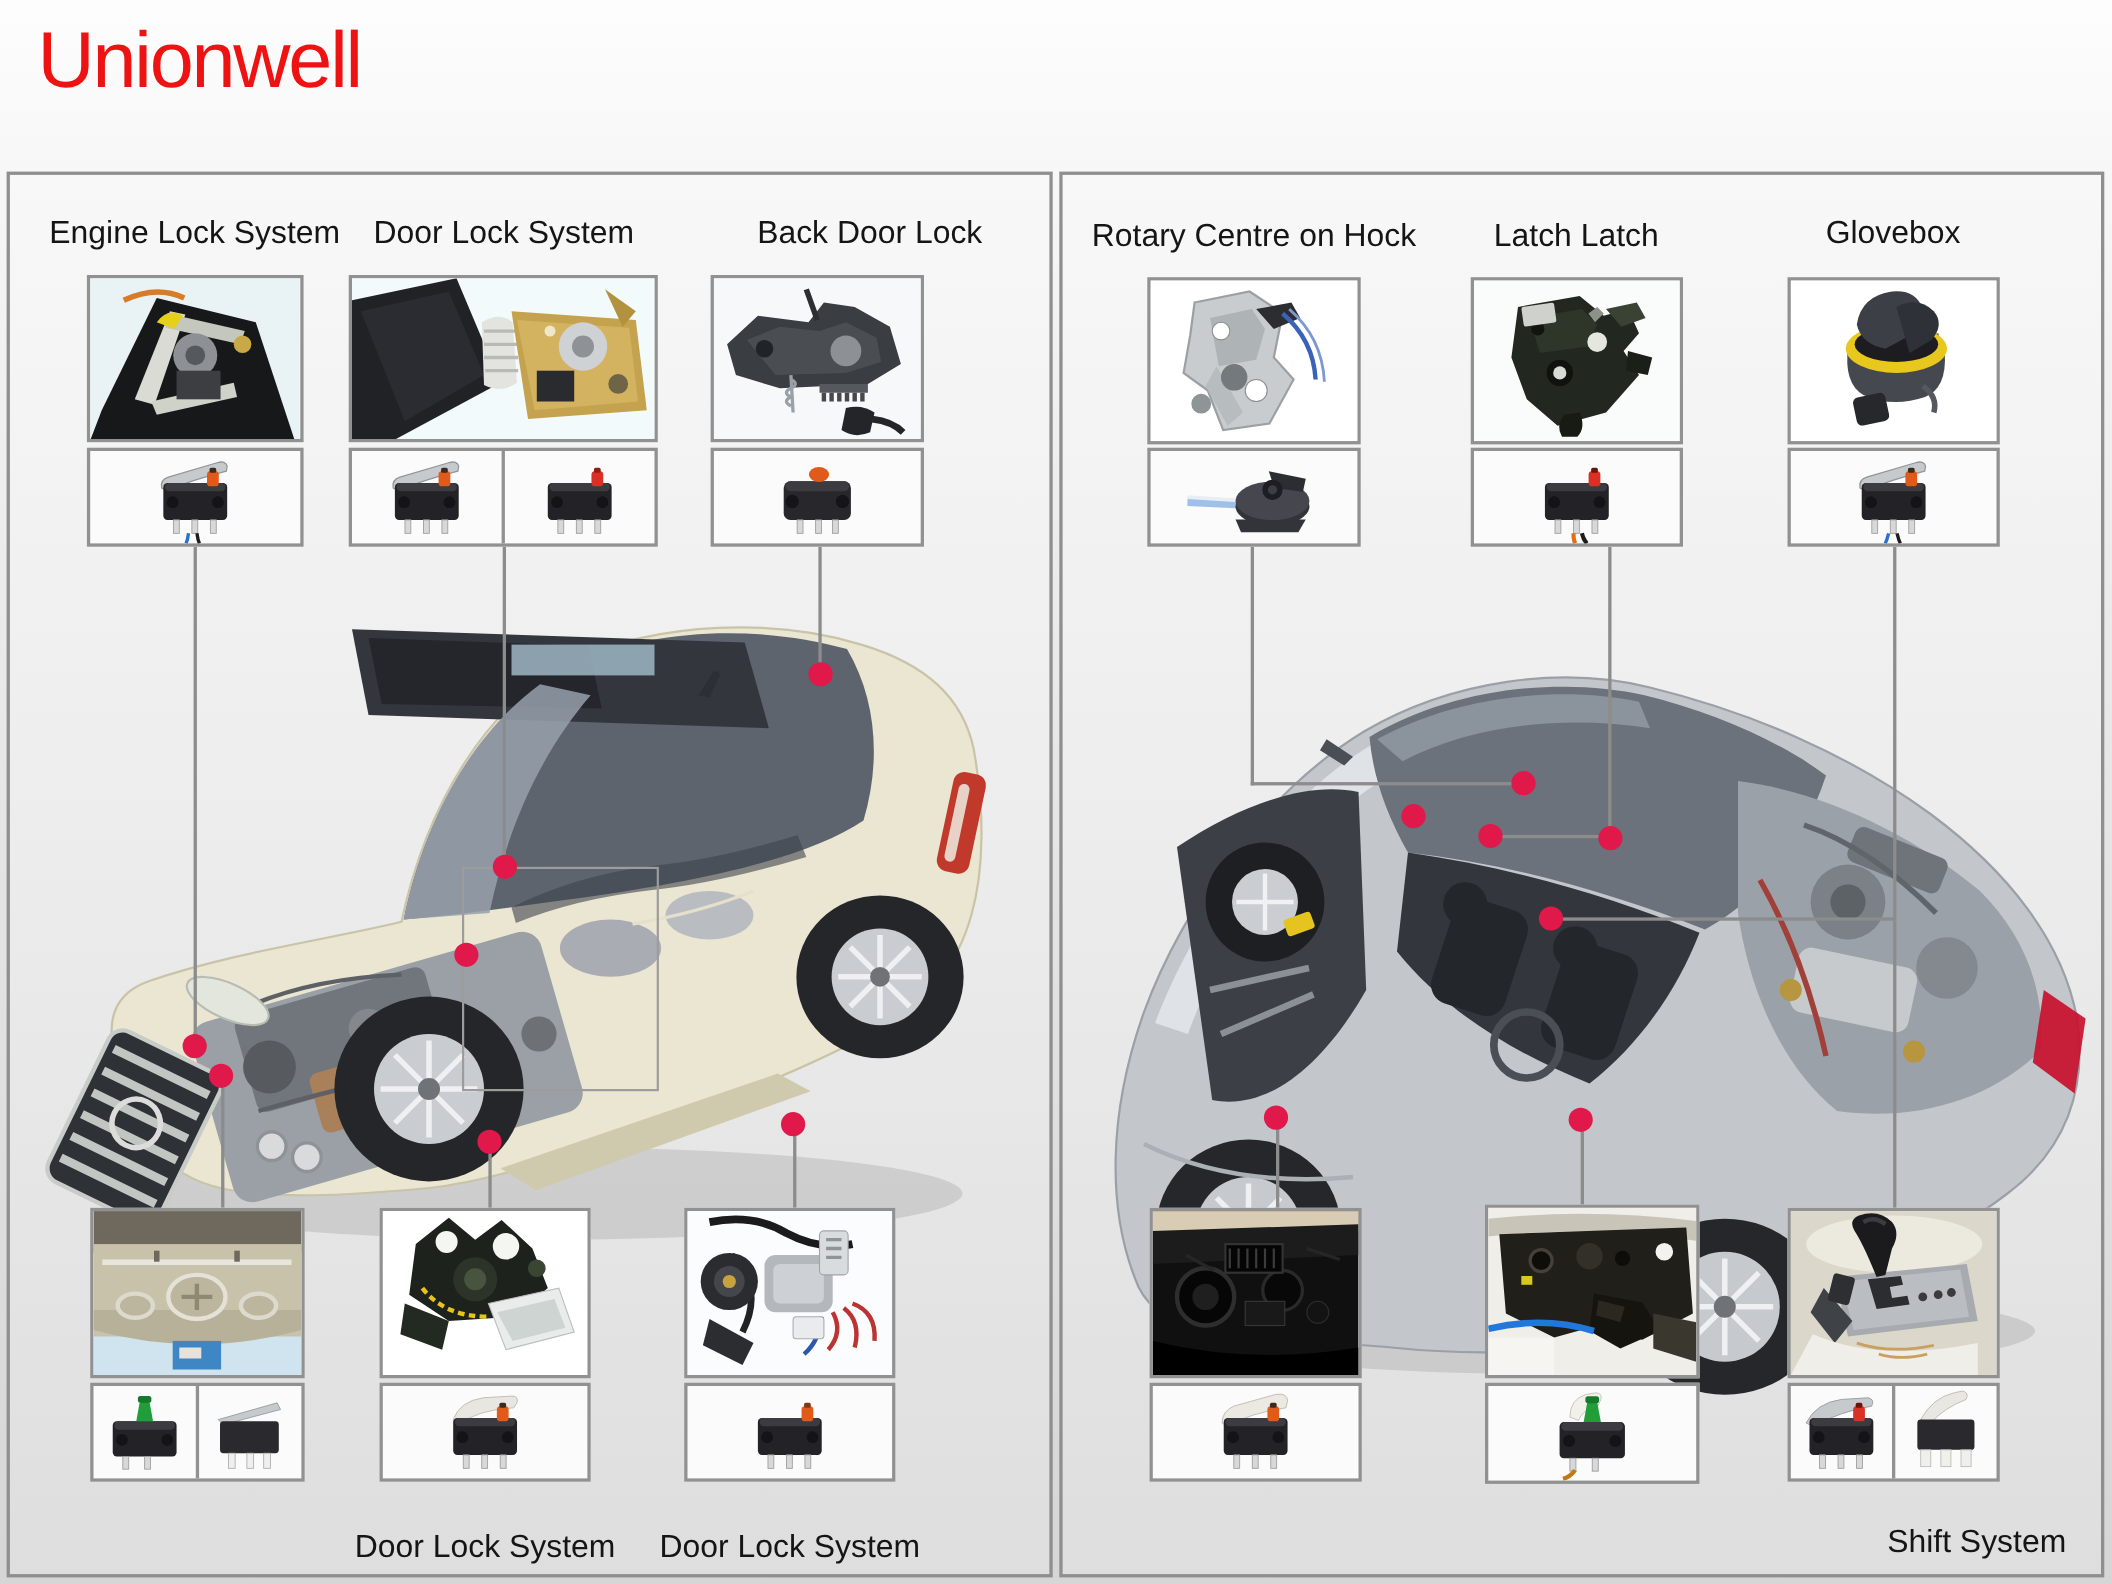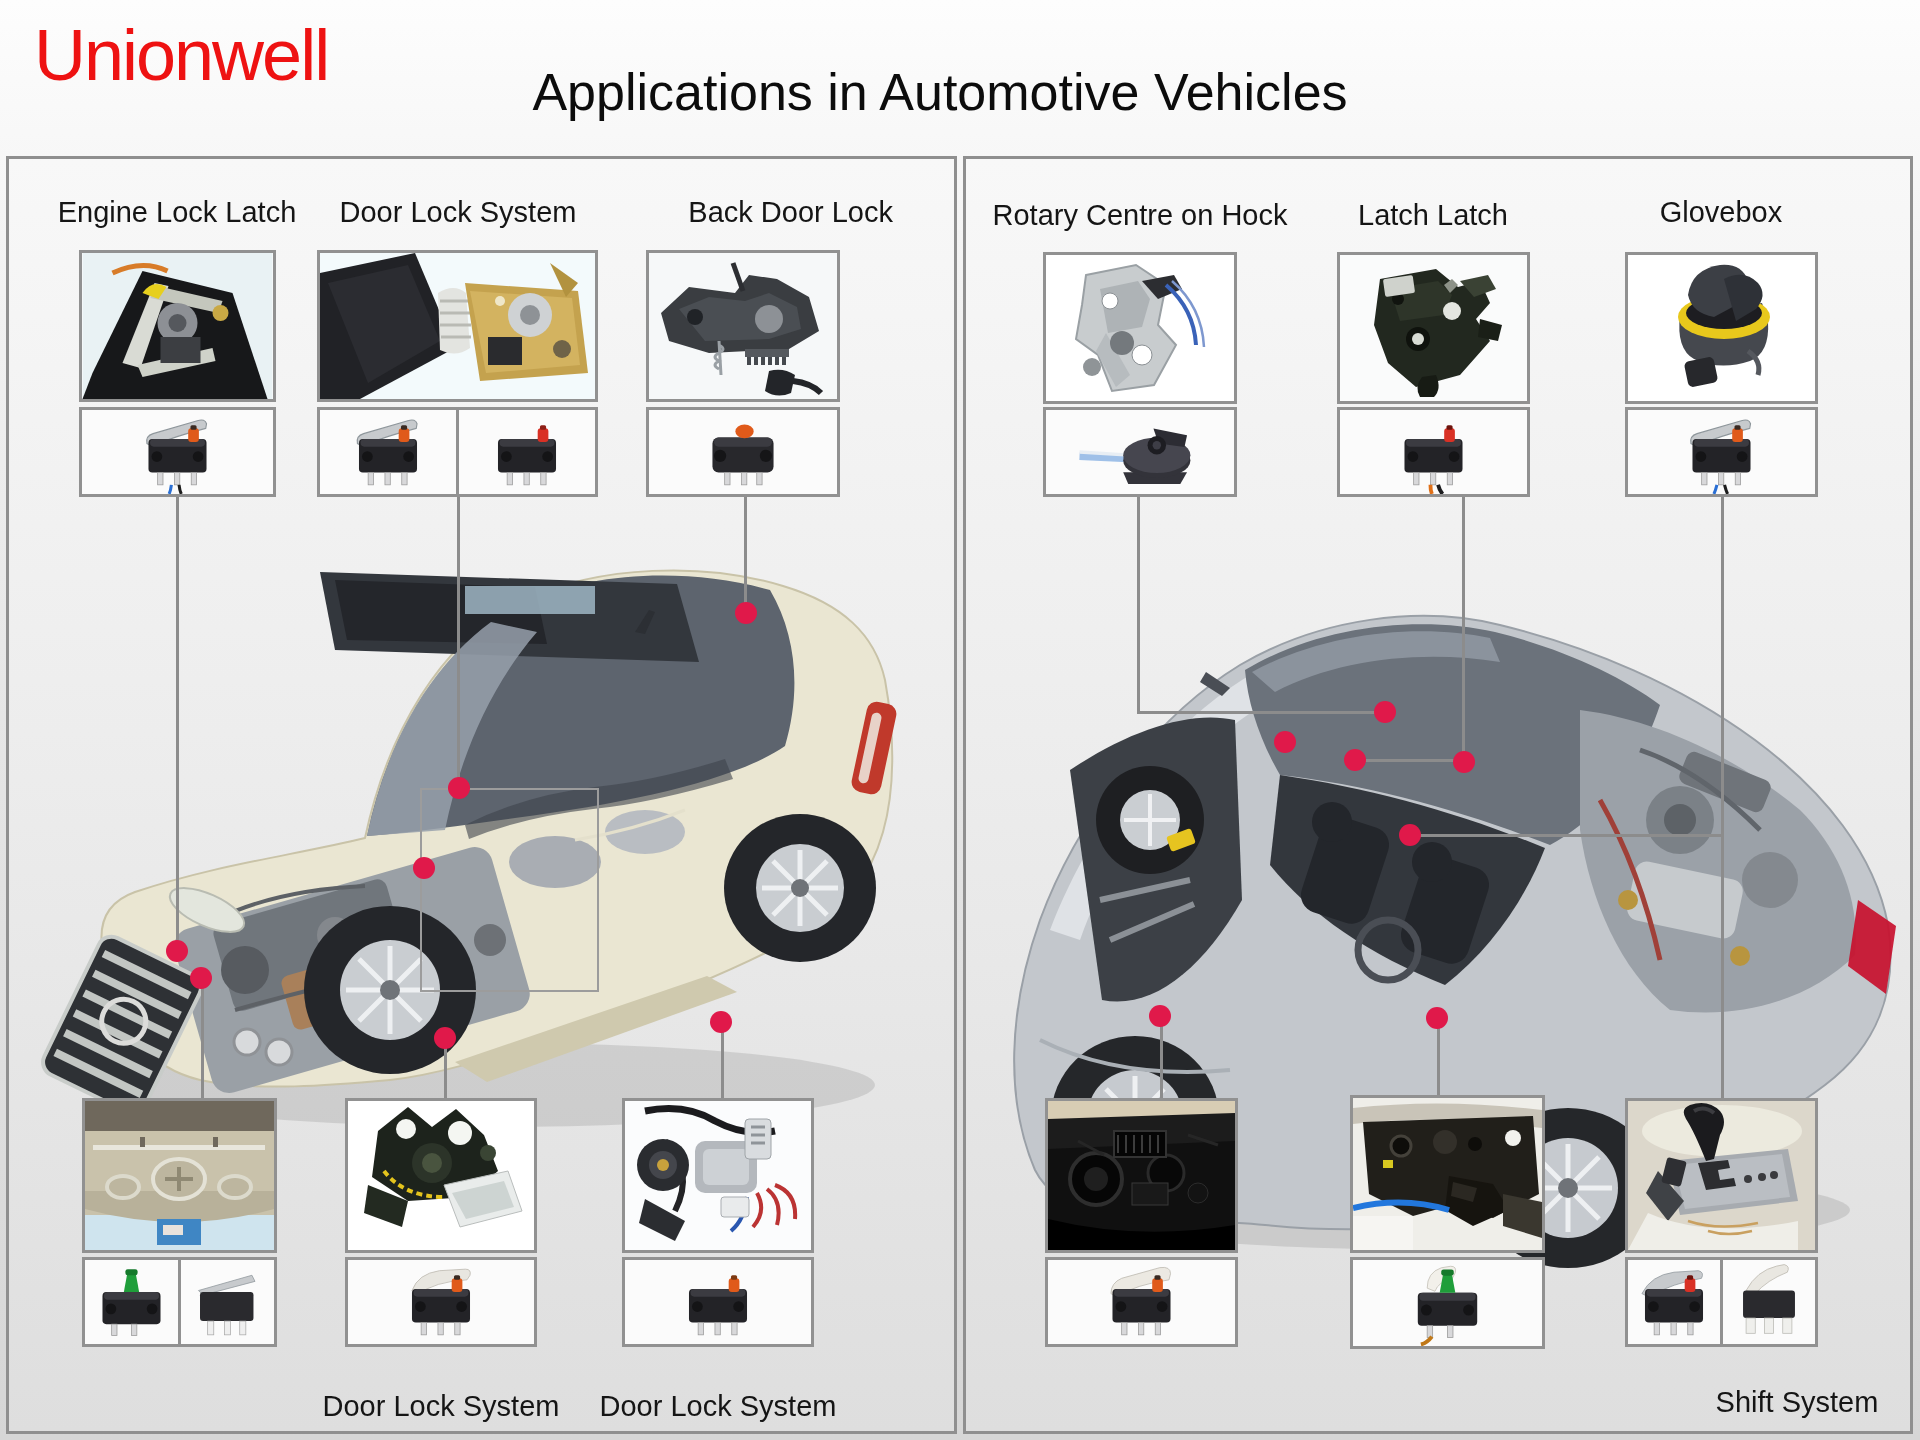--- a/index.html
+++ b/index.html
@@ -48,21 +48,20 @@
     position:absolute;width:22px;height:22px;border-radius:50%;
     background:#e0194a;z-index:15;
   }
 </style>
 </head>
 <body>
 
 <div id="stage">
 
   <div class="logo">Unionwell</div>
-  <div class="page-title">Applications in Automotive Vehicles</div>
 
   <div class="panel" id="left-panel"></div>
   <div class="panel" id="right-panel"></div>
 
   <svg width="0" height="0" style="position:absolute">
     <defs>
       <symbol id="sw-base" viewBox="0 0 120 110">
         <rect x="22" y="38" width="76" height="44" rx="5" fill="#232327"></rect>
         <rect x="24" y="38" width="72" height="10" rx="5" fill="#3b3b41"></rect>
         <circle cx="33" cy="61" r="7" fill="#141416"></circle>
@@ -93,21 +92,21 @@
         <circle cx="33" cy="64" r="7" fill="#141416"></circle>
         <circle cx="87" cy="64" r="7" fill="#141416"></circle>
         <rect x="34" y="84" width="7" height="15" fill="#d8d8da" stroke="#9a9a9a" stroke-width="1"></rect>
         <rect x="60" y="84" width="7" height="15" fill="#d8d8da" stroke="#9a9a9a" stroke-width="1"></rect>
         <path d="M50,42 L70,42 L66,20 Q60,14 54,20 Z" fill="#1f9e3a"></path>
         <rect x="52" y="12" width="16" height="8" rx="3" fill="#157a2b"></rect>
       </symbol>
     </defs>
   </svg>
 
-  <div class="group-label" style="left:27px;top:192px;width:300px;">Engine Lock Latch</div>
+  <div class="group-label" style="left:27px;top:192px;width:300px;">Engine Lock System</div>
   <div class="pbox" style="left:79px;top:250px;width:197px;height:152px;">
     <svg viewBox="0 0 190 146">
       <rect width="190" height="146" fill="#e9f2f4"></rect>
       <path d="M10,120 L60,18 L150,40 L185,146 L0,146 Z" fill="#17181a"></path>
       <path d="M40,110 L72,30 L86,33 L58,115 Z" fill="#d9dbd4"></path>
       <path d="M55,112 L130,95 L133,108 L60,124 Z" fill="#cfd2c9"></path>
       <path d="M70,32 L140,48 L136,60 L68,45 Z" fill="#c4c7bd"></path>
       <circle cx="95" cy="70" r="20" fill="#8d9095"></circle>
       <circle cx="95" cy="70" r="9" fill="#55585d"></circle>
       <rect x="78" y="84" width="40" height="26" fill="#3c3e42"></rect>

